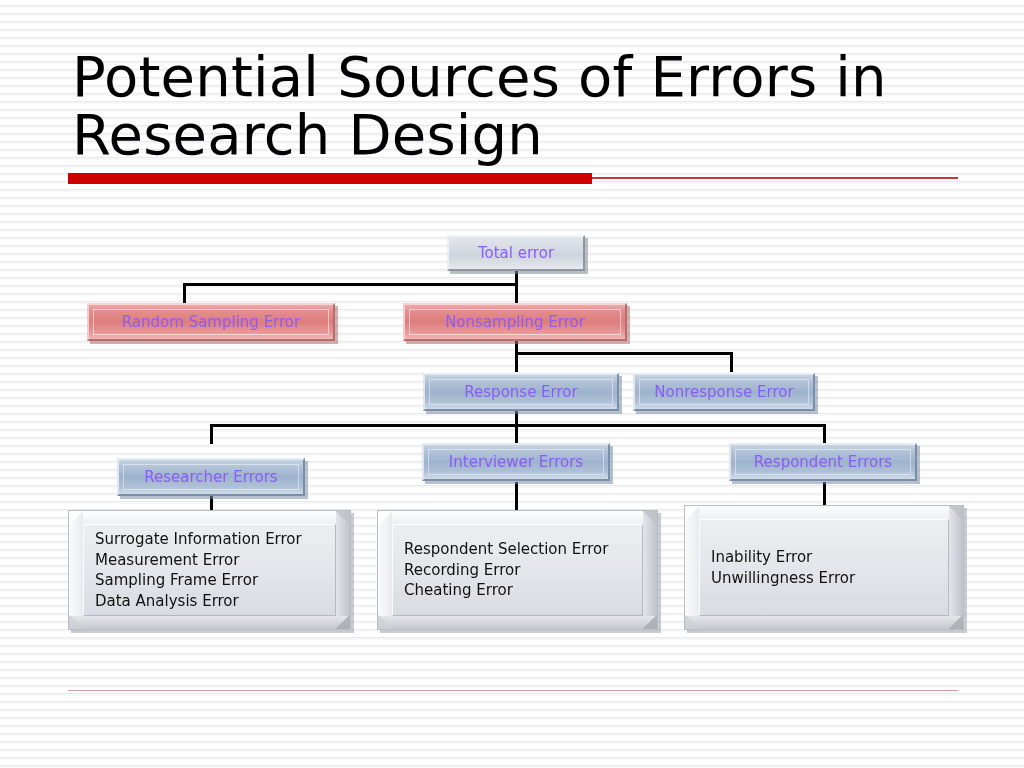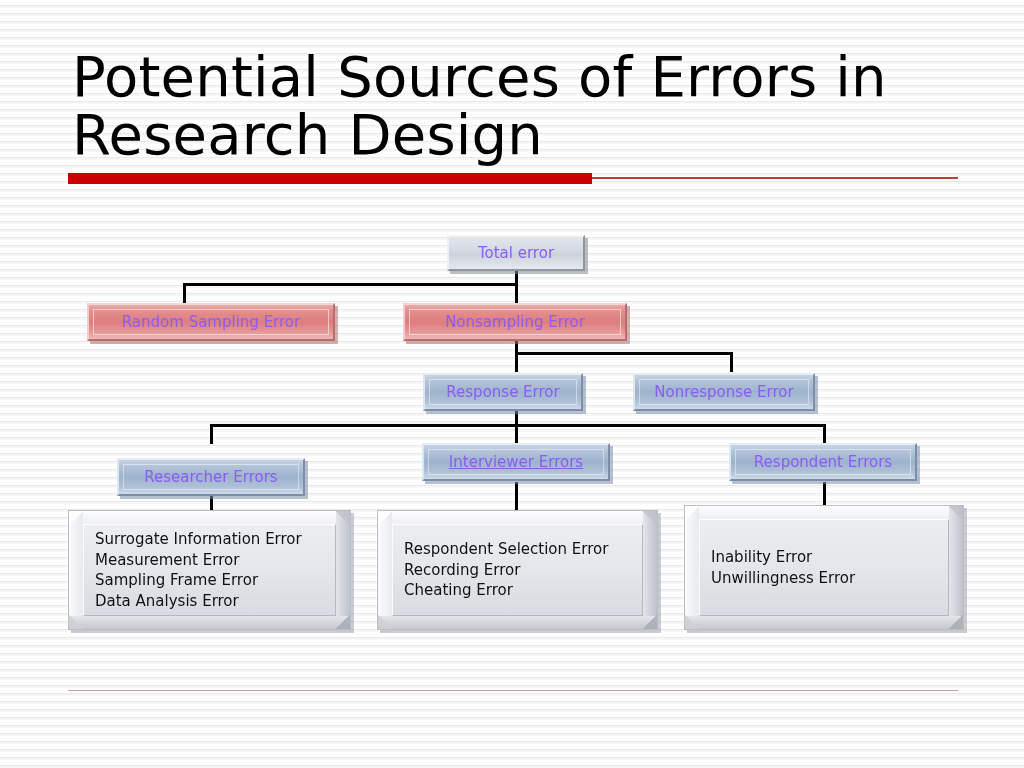--- a/index.html
+++ b/index.html
@@ -249,36 +249,36 @@
   <div class="node node-red" style="left:87px; top:303px; width:248px; height:38px;">
     <span class="plate"></span>
     <span class="label">Random Sampling Error</span>
   </div>
 
   <div class="node node-red" style="left:403px; top:303px; width:224px; height:38px;">
     <span class="plate"></span>
     <span class="label">Nonsampling Error</span>
   </div>
 
-  <div class="node node-blue" style="left:423px; top:373px; width:160px; height:38px;">
+  <div class="node node-blue" style="left:423px; top:373px; width:196px; height:38px;">
     <span class="plate"></span>
     <span class="label">Response Error</span>
   </div>
 
   <div class="node node-blue" style="left:633px; top:373px; width:182px; height:38px;">
     <span class="plate"></span>
     <span class="label">Nonresponse Error</span>
   </div>
 
   <div class="node node-blue" style="left:117px; top:458px; width:188px; height:38px;border-radius:15px;">
     <span class="plate"></span>
     <span class="label">Researcher Errors</span>
   </div>
 
-  <div class="node node-blue" style="left:422px; top:443px; width:188px; height:38px;text-decoration:underline;">
+  <div class="node node-blue" style="left:422px; top:443px; width:188px; height:38px;">
     <span class="plate"></span>
     <span class="label">Interviewer Errors</span>
   </div>
 
   <div class="node node-blue" style="left:729px; top:443px; width:188px; height:38px;">
     <span class="plate"></span>
     <span class="label">Respondent Errors</span>
   </div>
 
   <div class="plaque" style="left:68px; top:510px; width:283px; height:120px;">

